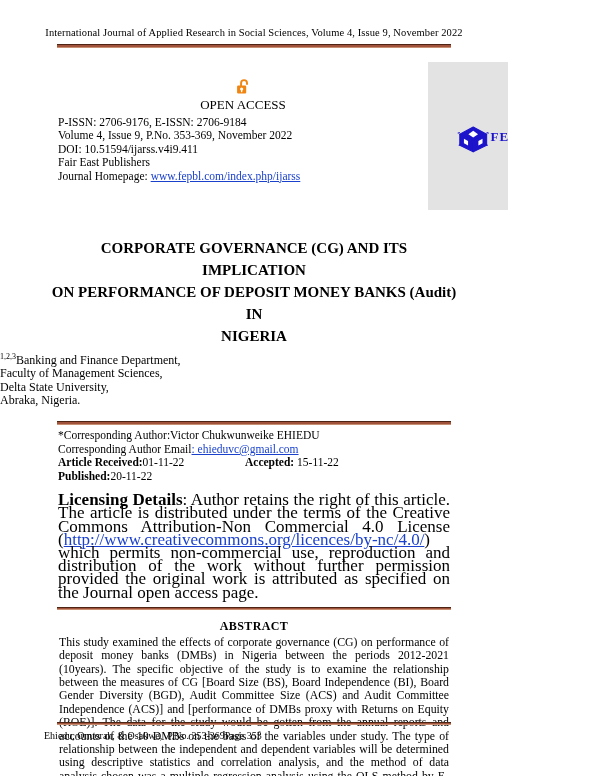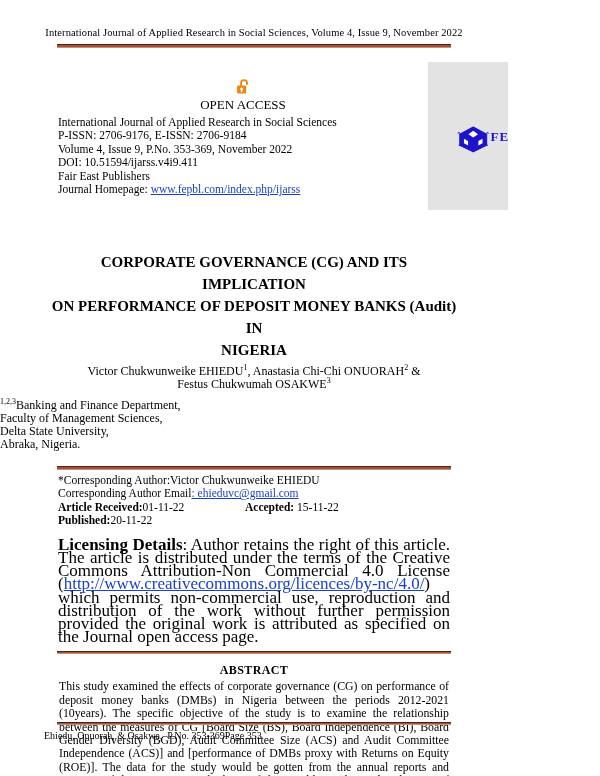--- a/index.html
+++ b/index.html
@@ -77,38 +77,33 @@
       <span>
         <svg width="16" height="17" viewBox="0 0 20 21">
           <path d="M7.6 10 V6.2 a3.7 3.7 0 0 1 7.4 0 V8.2" fill="none" stroke="var(--oa-orange,#f08512)" stroke-width="2.4"></path>
           <rect x="2.6" y="9.4" width="11.4" height="10" rx="1.4" fill="var(--oa-orange,#f08512)"></rect>
           <circle cx="8.3" cy="13.6" r="2" fill="#fff"></circle>
           <rect x="7.5" y="14.4" width="1.6" height="3.2" fill="#fff"></rect>
         </svg>
       </span>
       <span>OPEN ACCESS</span>
     </div>
-    <div>International Journal of Applied Research in Social Sciences</div>
     <div>P-ISSN: 2706-9176, E-ISSN: 2706-9184</div>
     <div>Volume 4, Issue 9, P.No. 353-369, November 2022</div>
     <div>DOI: 10.51594/ijarss.v4i9.411</div>
     <div>Fair East Publishers</div>
     <div><span>Journal Homepage: </span><a class="link">www.fepbl.com/index.php/ijarss</a></div>
   </div>
 
   <div class="title">
     <div>CORPORATE GOVERNANCE (CG) AND ITS IMPLICATION</div>
     <div>ON PERFORMANCE OF DEPOSIT MONEY BANKS (Audit) IN</div>
     <div>NIGERIA</div>
   </div>
 
-  <div class="authors">
-    <div><span>Victor Chukwunweike EHIEDU</span><sup>1</sup><span>, Anastasia Chi-Chi ONUORAH</span><sup>2</sup><span> &amp;</span></div>
-    <div><span>Festus Chukwumah OSAKWE</span><sup>3</sup></div>
-  </div>
 
   <div class="affiliation">
     <div><sup>1,2,3</sup><span>Banking and Finance Department,</span></div>
     <div>Faculty of Management Sciences,</div>
     <div>Delta State University,</div>
     <div>Abraka, Nigeria.</div>
   </div>
 
   <div class="rule rule-2"></div>
 

